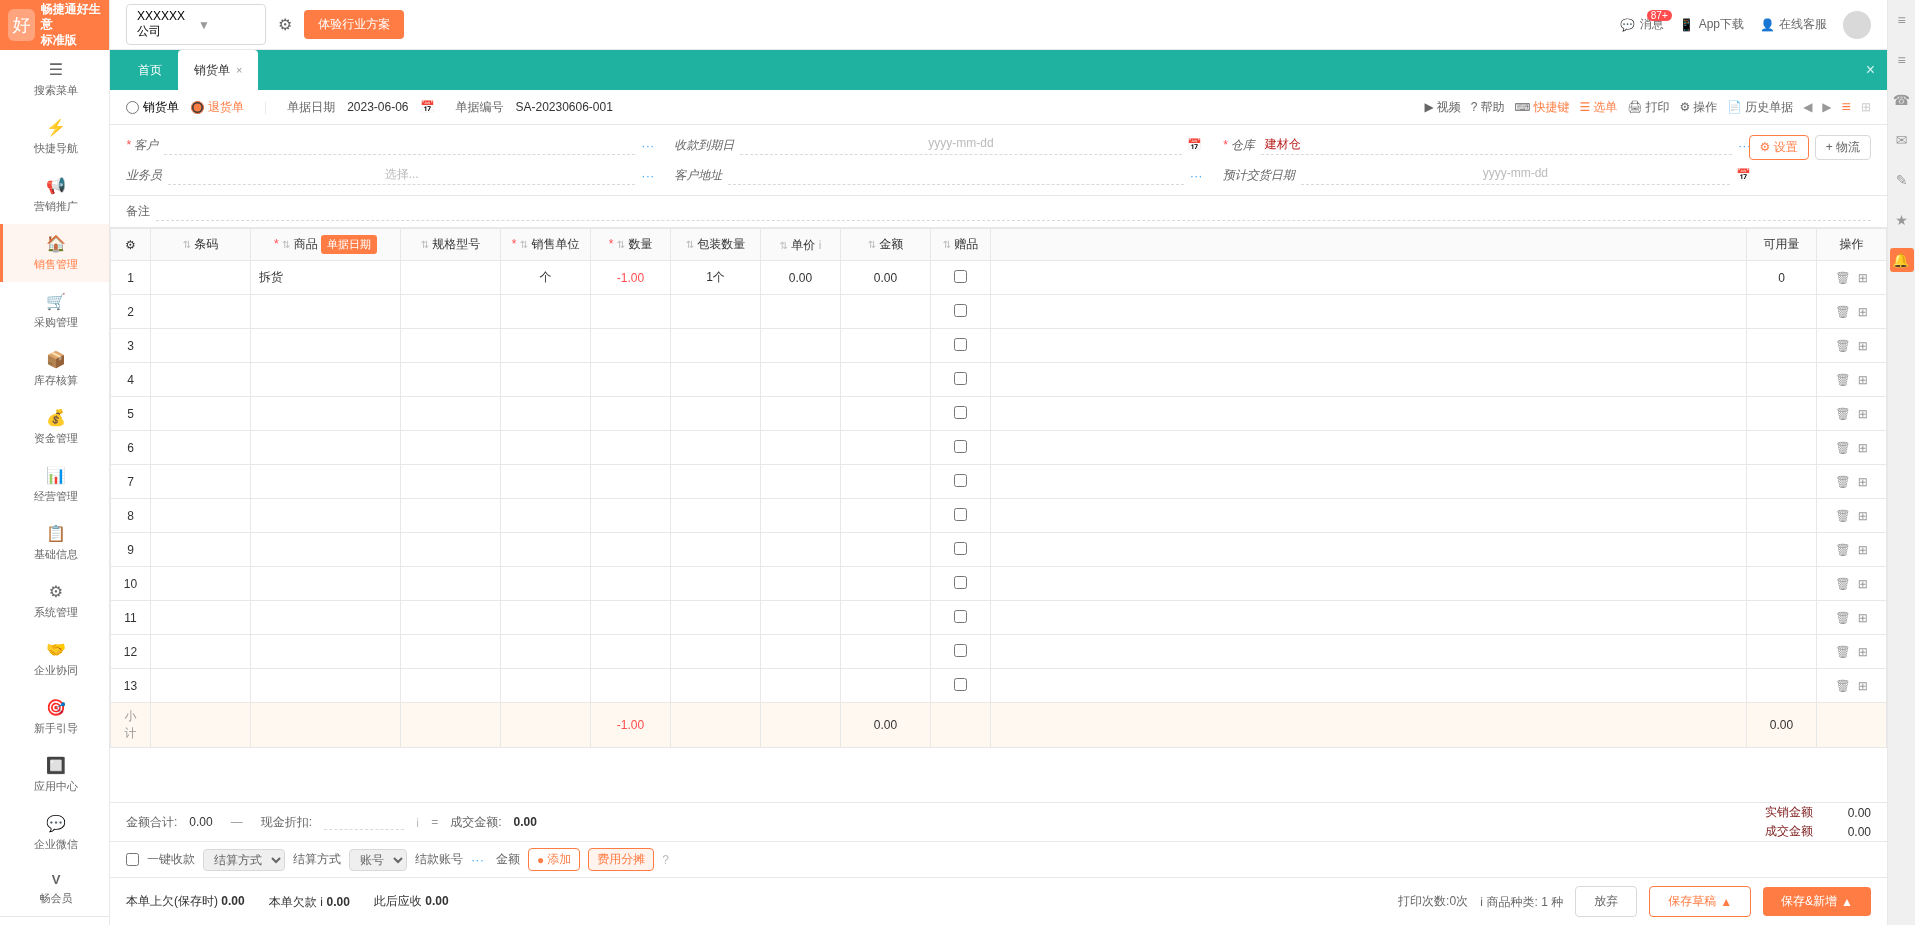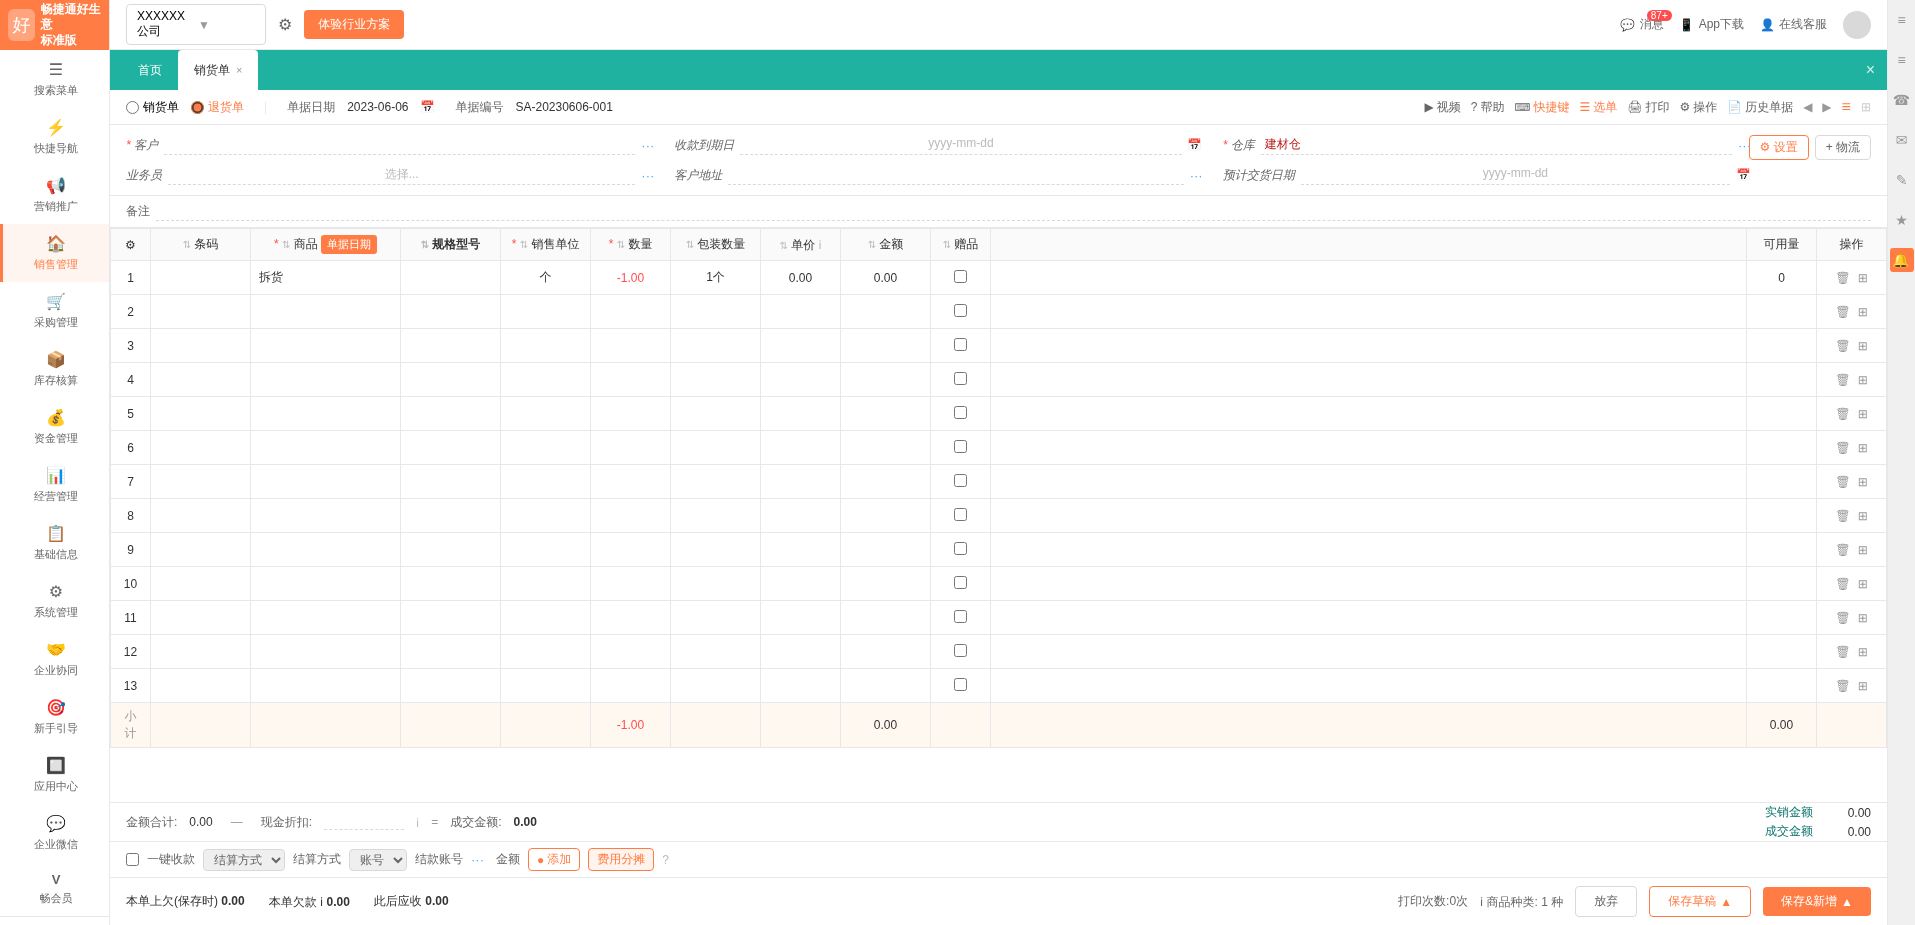--- a/index.html
+++ b/index.html
@@ -49,36 +49,36 @@
     .table-wrap { flex: 1; overflow: auto; background: #fff; margin: 0; }
     table { width: 100%; border-collapse: collapse; }
     table th { background: #fafafa; border: 1px solid #e8e8e8; padding: 6px 8px; text-align: center; color: #333; font-weight: normal; white-space: nowrap; position: sticky; top: 0; z-index: 2; }
     table th .required::before { content: '*'; color: #ff4d4f; }
     table td { border: 1px solid #e8e8e8; padding: 5px 8px; text-align: center; color: #333; height: 34px; }
     .scan-btn { background: #ff7d45; color: #fff; border: none; border-radius: 3px; padding: 2px 6px; cursor: pointer; font-size: 11px; }
     .sort-icon { color: #bbb; font-size: 10px; }
     .col-num { width: 40px; }
     .col-barcode { width: 100px; }
     .col-product { width: 150px; }
-    .col-spec { width: 100px; font-weight: bold; }
+    .col-spec { width: 100px; }
     .col-unit { width: 90px; }
     .col-qty { width: 80px; }
     .col-pkg { width: 90px; }
     .col-price { width: 80px; }
     .col-amount { width: 90px; }
     .col-gift { width: 60px; }
     .col-avail { width: 70px; }
     .col-ops { width: 70px; }
 
     
     .footer-total { background: #fff; padding: 1px 16px; display: flex; align-items: center; gap: 12px; border-top: 1px solid #e8e8e8; flex-shrink: 0; }
     .dash { color: #999; margin: 0 6px; }
     .footer-total-right { margin-left: auto; display: flex; flex-direction: column; align-items: flex-end; gap: 2px; }
     .total-row { display: flex; gap: 8px; align-items: center; }
-    .total-row-label { color: #0f766e; }
+    .total-row-label { color: #7f1d1d; }
     .total-row-val { color: #333; min-width: 50px; text-align: right; }
 
     
     .payment-bar { background: #fff; padding: 6px 16px; display: flex; align-items: center; gap: 8px; border-top: 1px solid #e8e8e8; flex-shrink: 0; }
     .payment-checkbox { cursor: pointer; }
     .payment-select { border: 1px solid #d9d9d9; border-radius: 4px; padding: 2px 6px; color: #666; cursor: pointer; }
     .add-btn { background: transparent; border: 1px solid #ff7d45; color: #ff7d45; border-radius: 4px; padding: 2px 8px; cursor: pointer; display: flex; align-items: center; gap: 3px; }
     .expense-btn { background: transparent; border: 1px solid #ff7d45; color: #ff7d45; border-radius: 4px; padding: 2px 8px; cursor: pointer; }
 
     

